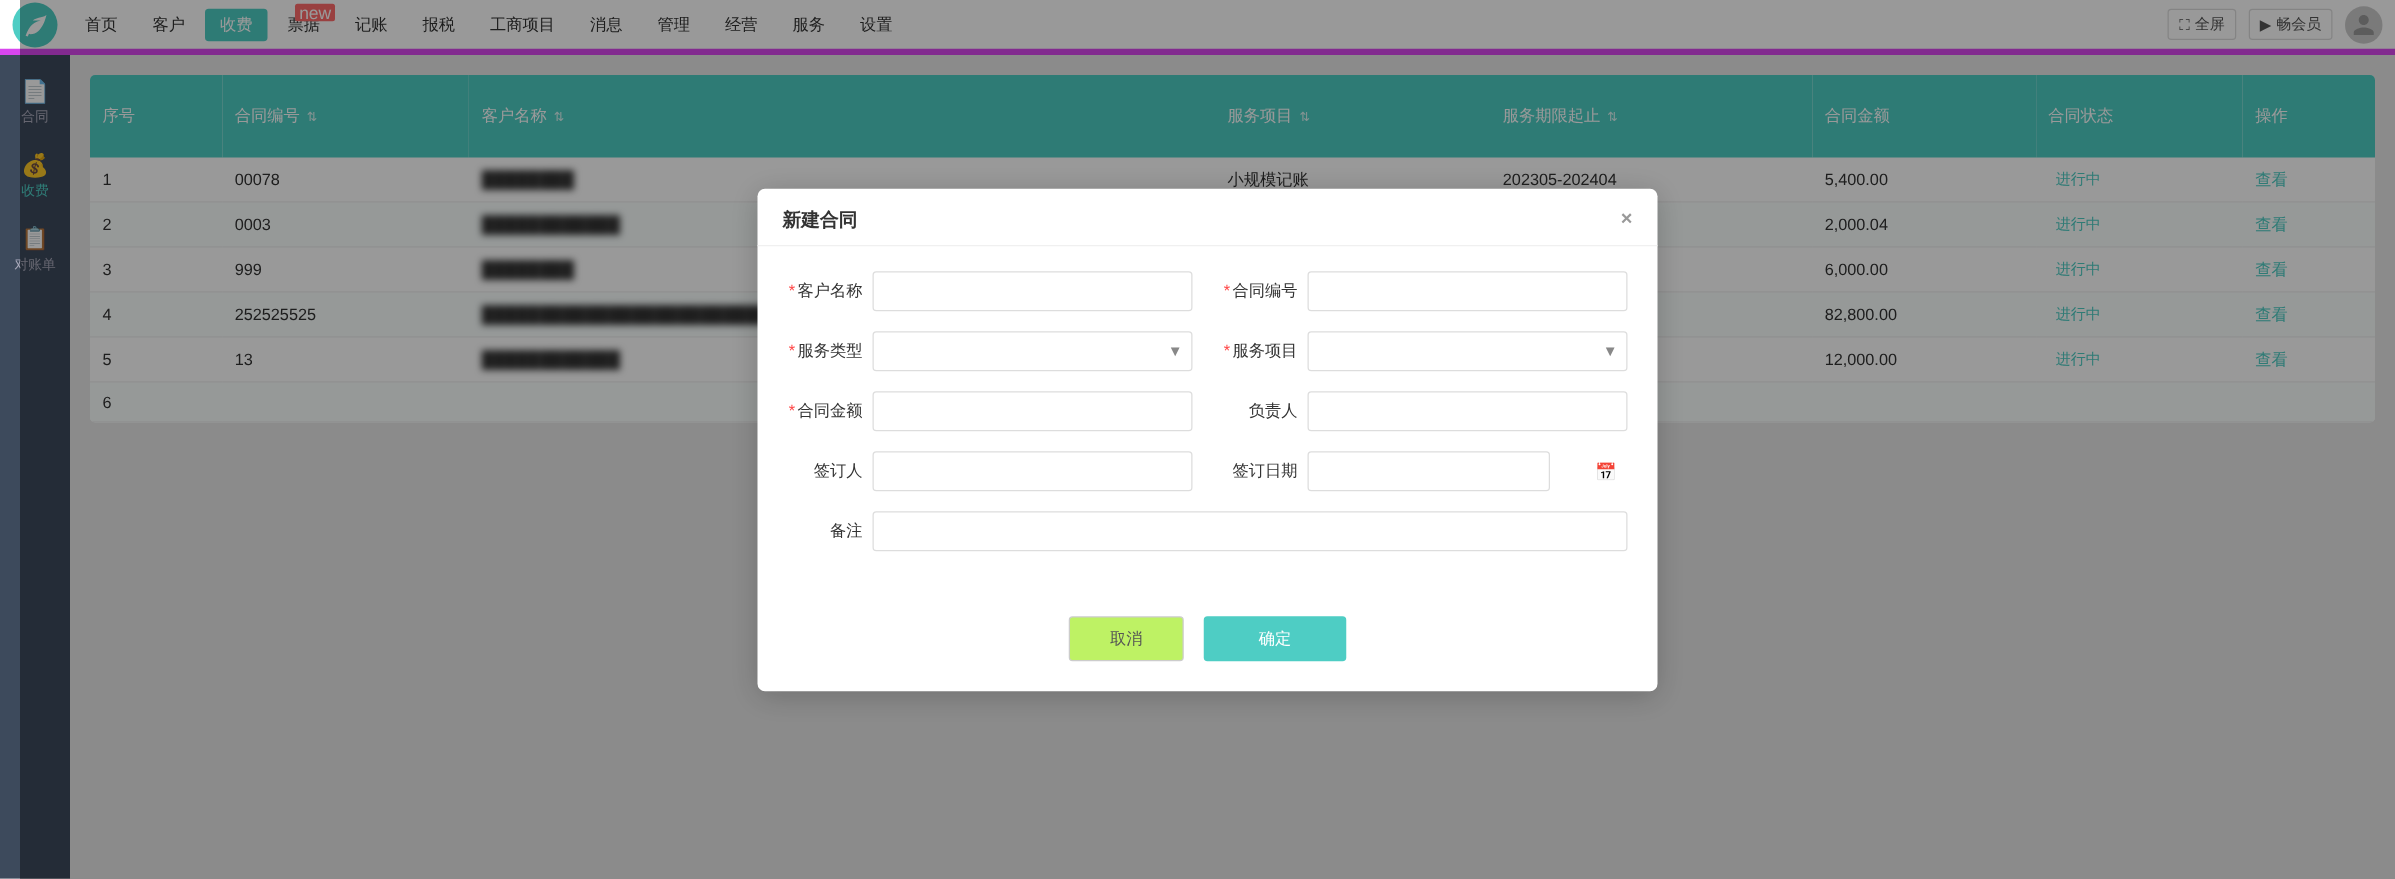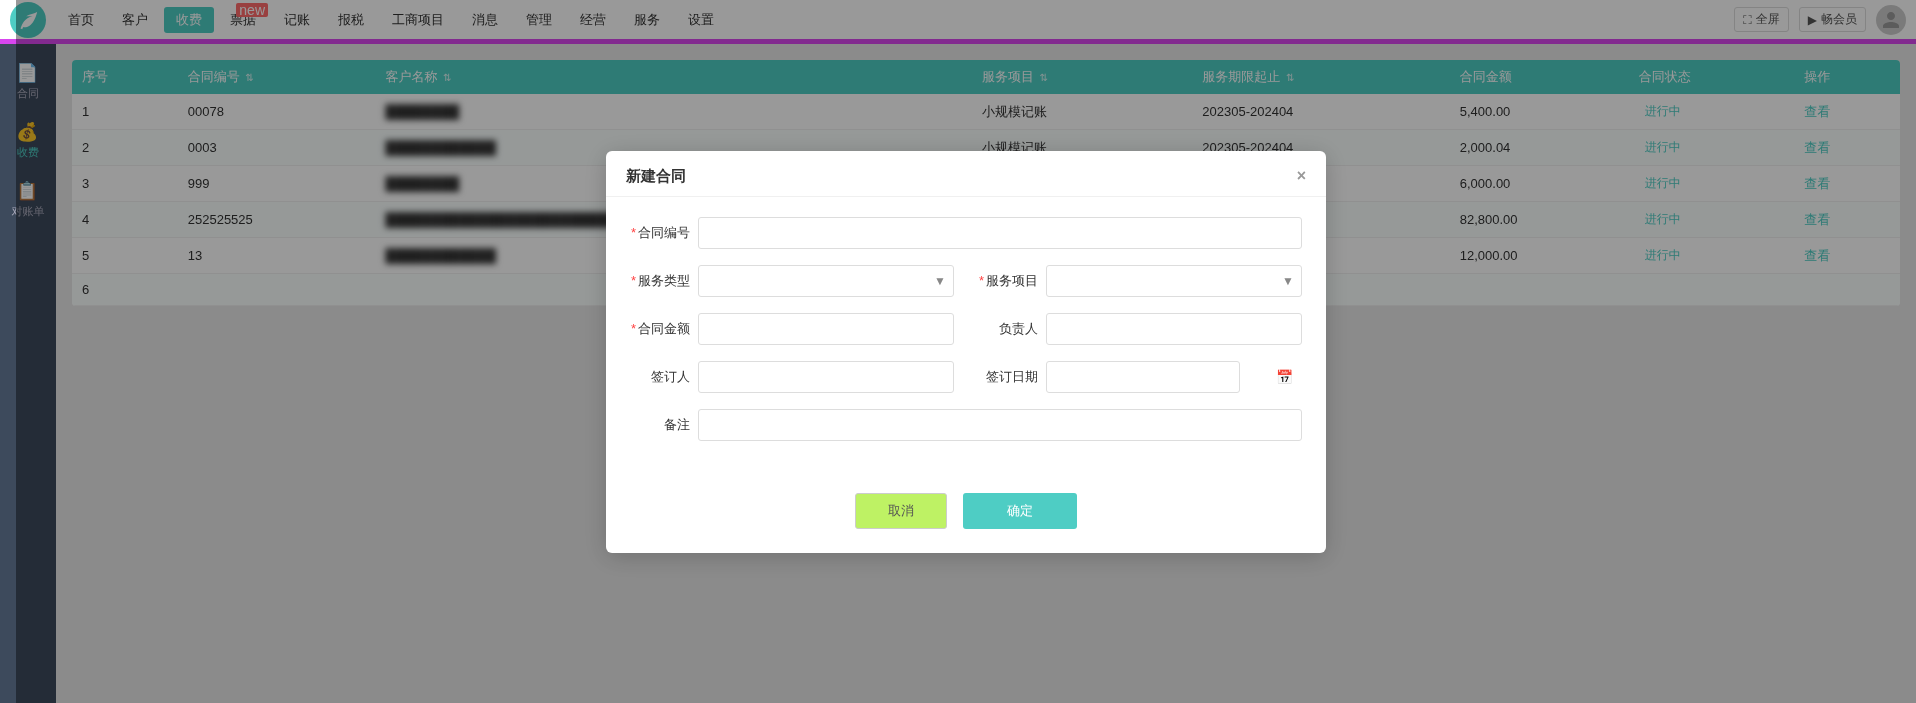--- a/index.html
+++ b/index.html
@@ -139,21 +139,21 @@
       border-collapse: collapse;
       background: white;
       border-radius: 4px;
       overflow: hidden;
     }
     .data-table thead tr {
       background: #4ecdc4;
       color: white;
     }
     .data-table th {
-      padding: 8px 10px;
+      padding: 24px 10px;
       font-weight: normal;
       text-align: left;
       font-size: 13px;
       white-space: nowrap;
     }
     .data-table td {
       padding: 8px 10px;
       font-size: 13px;
       border-bottom: 1px solid #f0f0f0;
       color: #333;
@@ -416,20 +416,26 @@
   <div class="dialog">
     <div class="dialog-header">
       <span>新建合同</span>
       <span class="dialog-close">×</span>
     </div>
     <div class="dialog-body">
 
       <div class="form-row">
         <div class="form-group">
           <span class="form-label">
+            <span class="required-star">*</span><span>客户名称</span>
+          </span>
+          <input class="form-input" type="text" style="">
+        </div>
+        <div class="form-group">
+          <span class="form-label">
             <span class="required-star">*</span><span>合同编号</span>
           </span>
           <input class="form-input" type="text" style="">
         </div>
       </div>
 
       <div class="form-row">
         <div class="form-group">
           <span class="form-label">
             <span class="required-star">*</span><span>服务类型</span>

